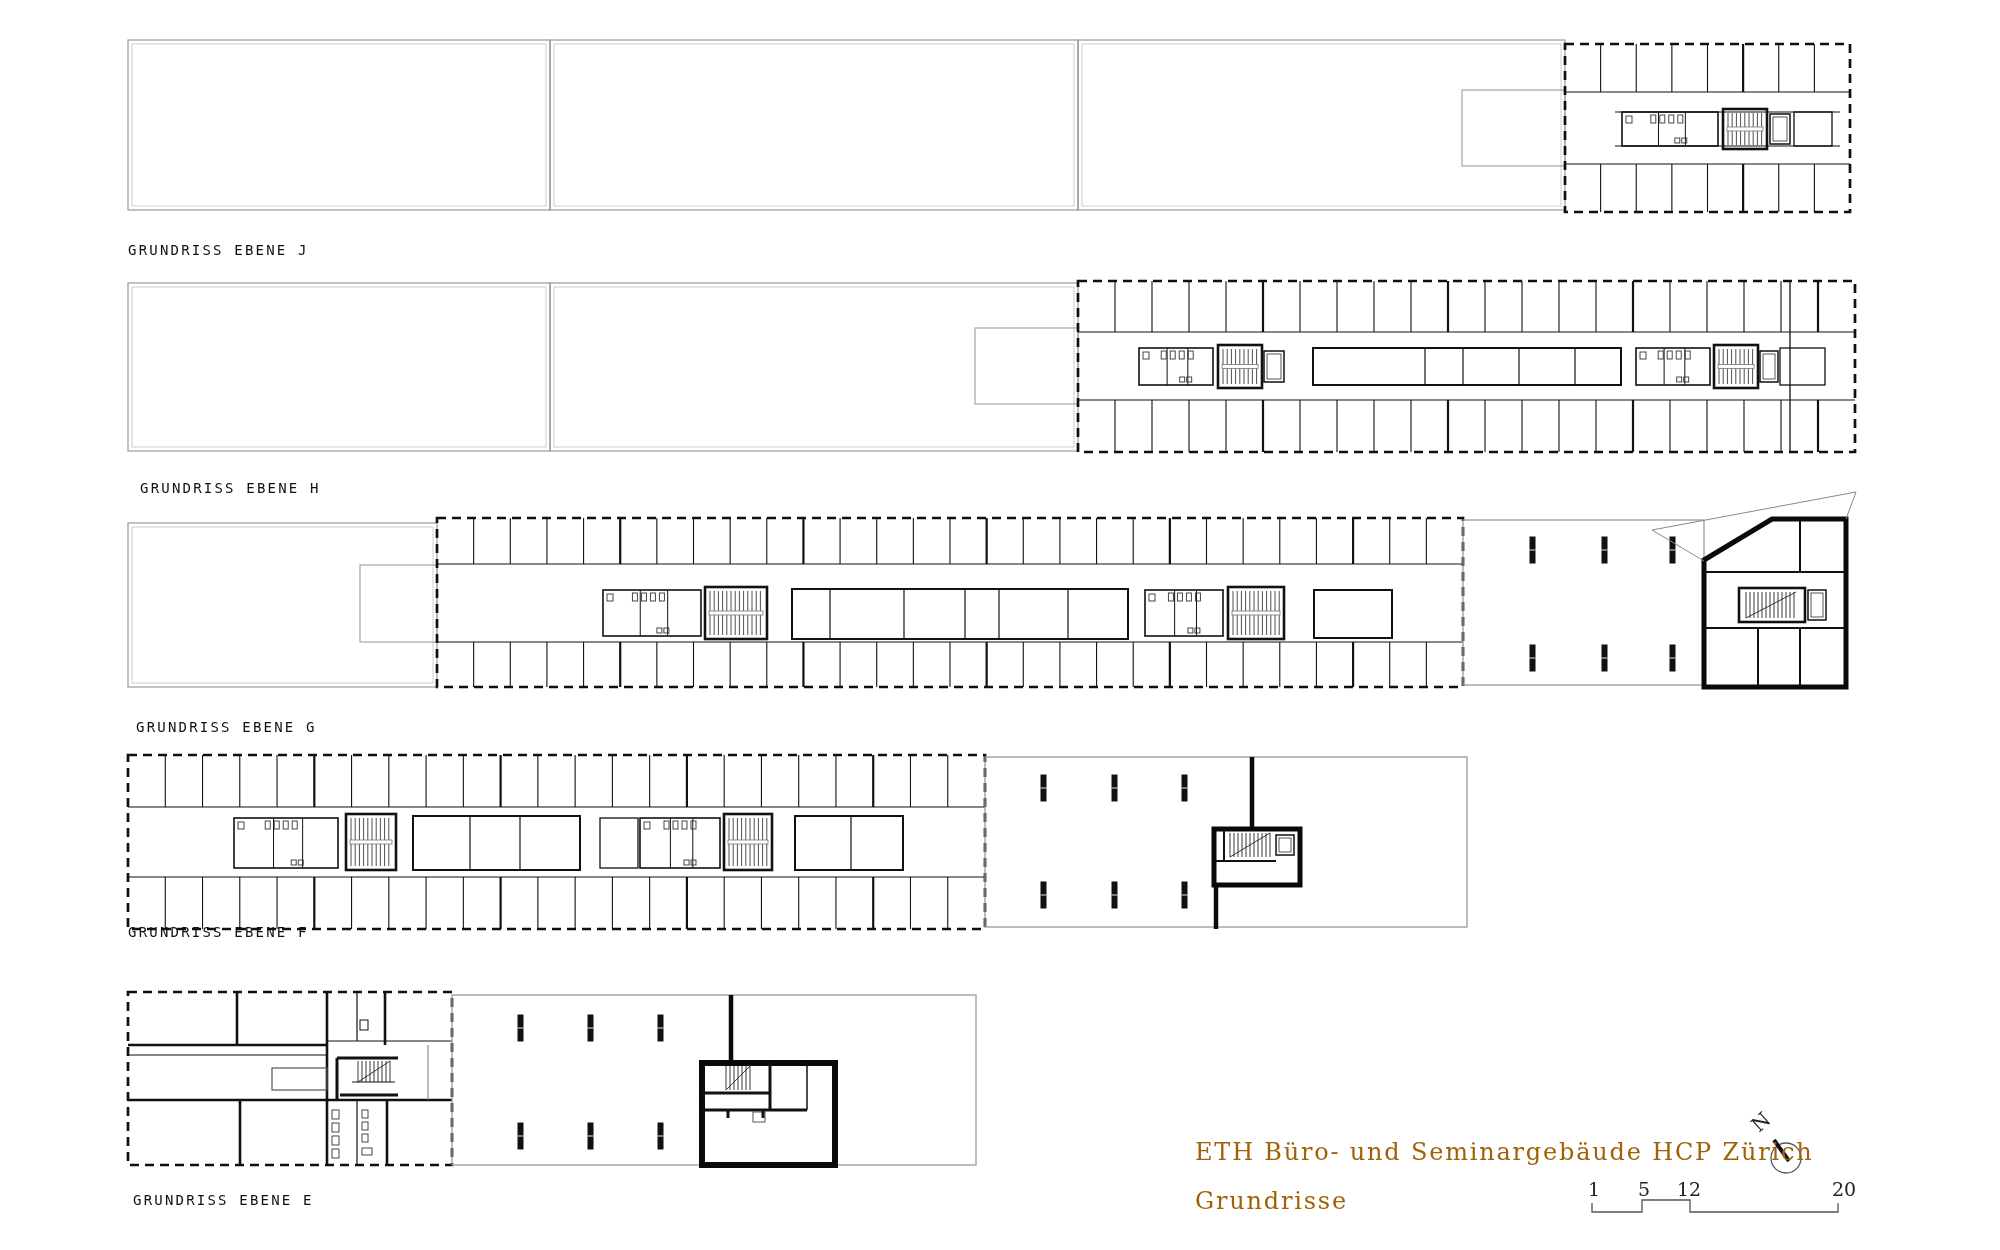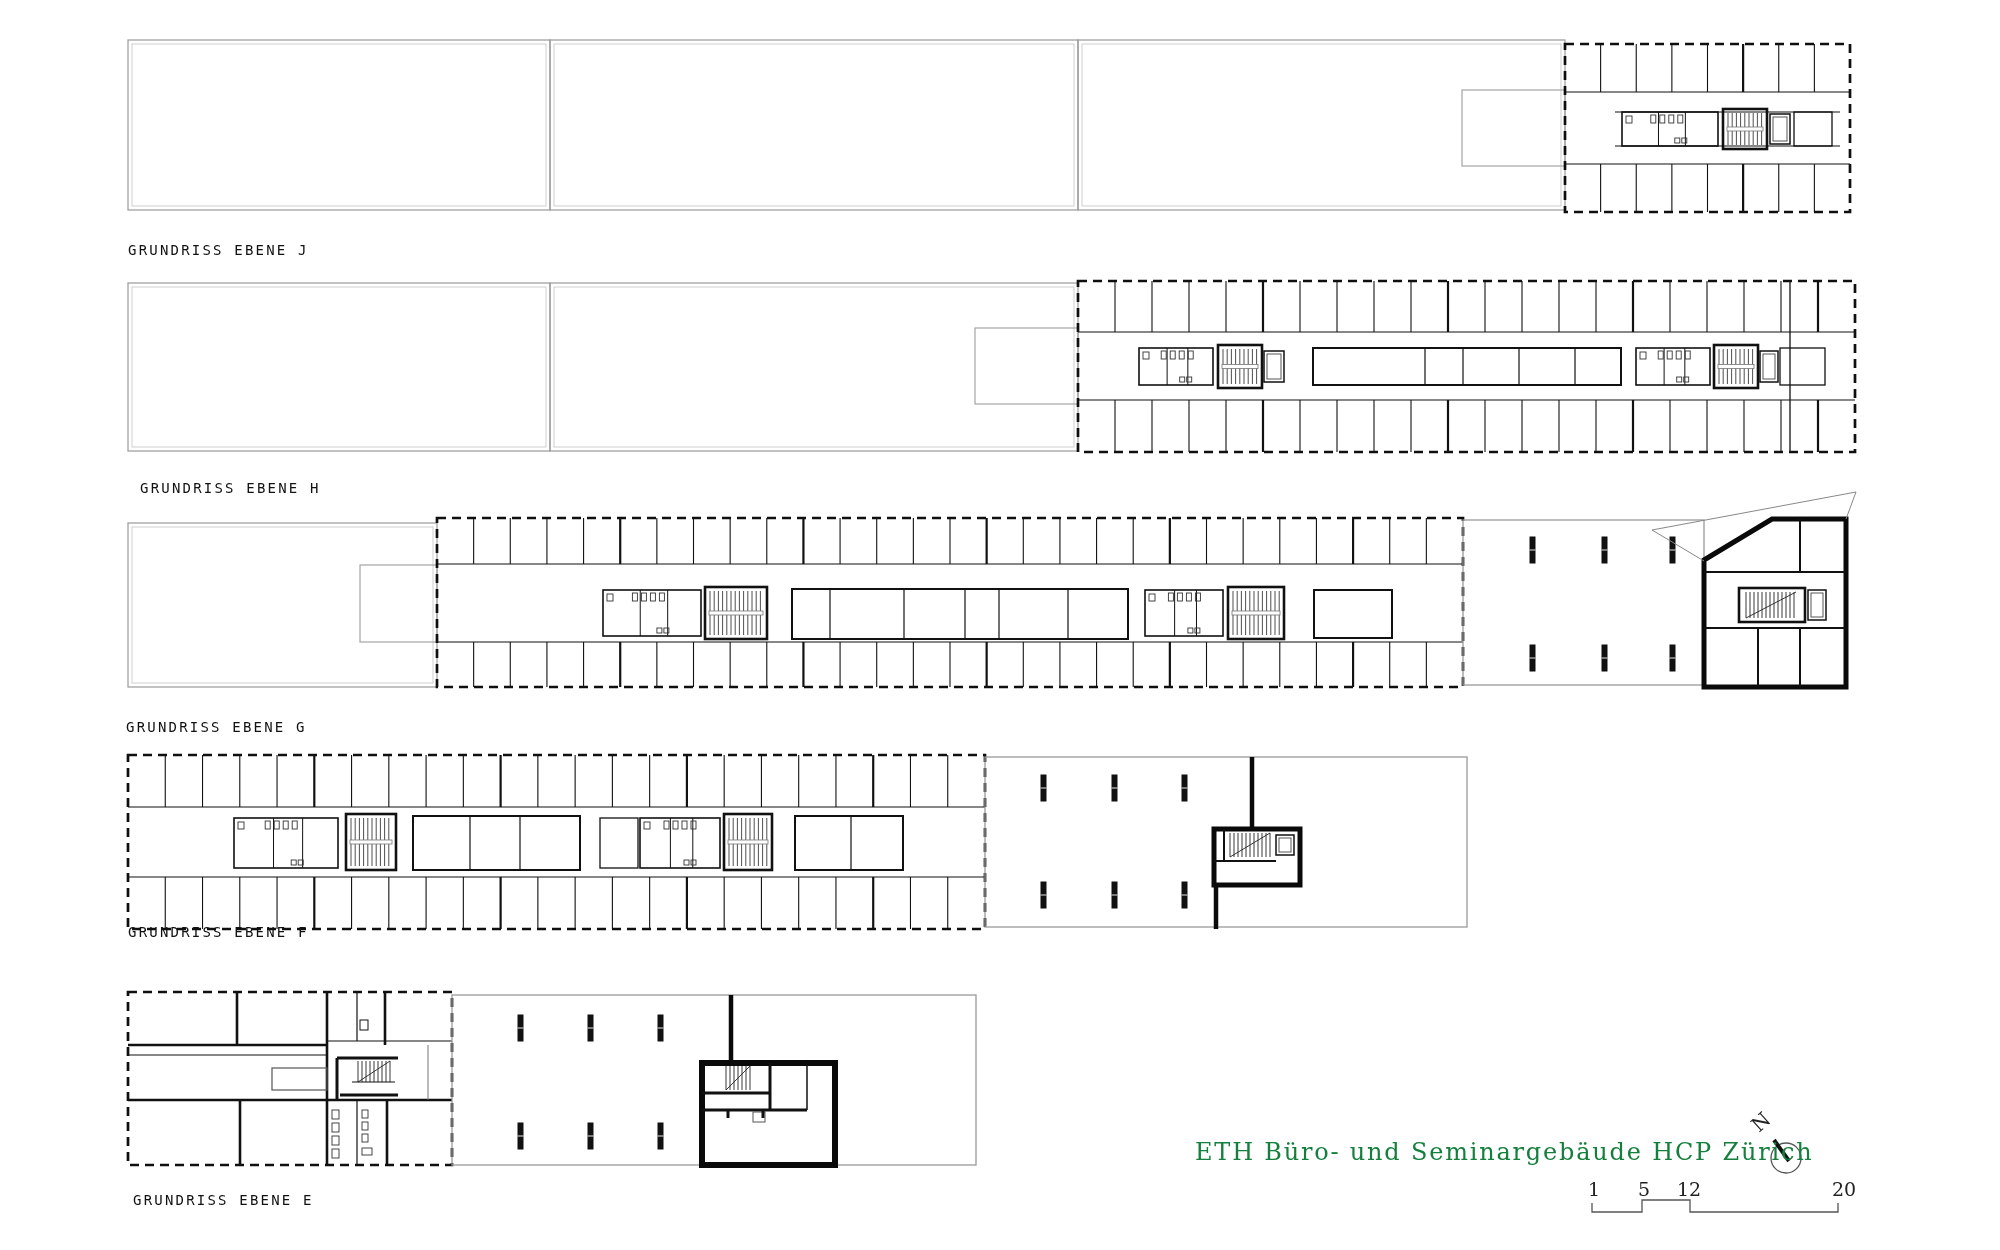--- a/index.html
+++ b/index.html
@@ -15,21 +15,21 @@
     position:absolute;
     font-family:"DejaVu Sans Mono","Liberation Mono",monospace;
     font-size:14px;
     letter-spacing:2.2px;
     color:#111;
     white-space:nowrap;
   }
   .title-block{
     position:absolute;left:1195px;top:1138px;width:560px;
     font-family:"DejaVu Serif","Liberation Serif",serif;
-    color:#15803d;
+    color:#a16207;
   }
   .title-main{font-size:24px;letter-spacing:1.8px;white-space:nowrap;}
   .title-sub{font-size:24px;letter-spacing:1.8px;margin-top:21px;white-space:nowrap;}
   .scale-num{
     position:absolute;
     font-family:"DejaVu Serif","Liberation Serif",serif;
     font-size:19px;color:#222;
     transform:translateX(-50%);
     white-space:nowrap;
   }
@@ -561,26 +561,27 @@
         <path d="M1592,1203 L1592,1212 L1642,1212 L1642,1200 L1690,1200 L1690,1212 L1838,1212 L1838,1203" stroke="#555" stroke-width="1.3" fill="none"></path>
       </g>
       <g fill="none">
         <circle cx="1786" cy="1158" r="15" stroke="#555" stroke-width="1.3" fill="none"></circle>
         <line x1="1774" y1="1140" x2="1789" y2="1161" stroke="#111" stroke-width="4"></line>
       </g>
     </svg>
 
   <div class="plan-label" style="left:128px;top:242px">GRUNDRISS EBENE J</div>
   <div class="plan-label" style="left:140px;top:480px">GRUNDRISS EBENE H</div>
-  <div class="plan-label" style="left:126px;top:719px">GRUNDRISS EBENE G</div>
+  <div class="plan-label" style="left:136px;top:719px">GRUNDRISS EBENE G</div>
   <div class="plan-label" style="left:128px;top:924px">GRUNDRISS EBENE F</div>
   <div class="plan-label" style="left:133px;top:1192px">GRUNDRISS EBENE E</div>
 
   <div class="title-block">
     <div class="title-main">ETH Büro- und Seminargebäude HCP Zürich</div>
+    <div class="title-sub">Grundrisse</div>
   </div>
 
   <span class="scale-num" style="left:1594px;top:1178px">1</span>
   <span class="scale-num" style="left:1644px;top:1178px">5</span>
   <span class="scale-num" style="left:1689px;top:1178px">12</span>
   <span class="scale-num" style="left:1844px;top:1178px">20</span>
 
   <span class="north-n">N</span>
 </div>
 

